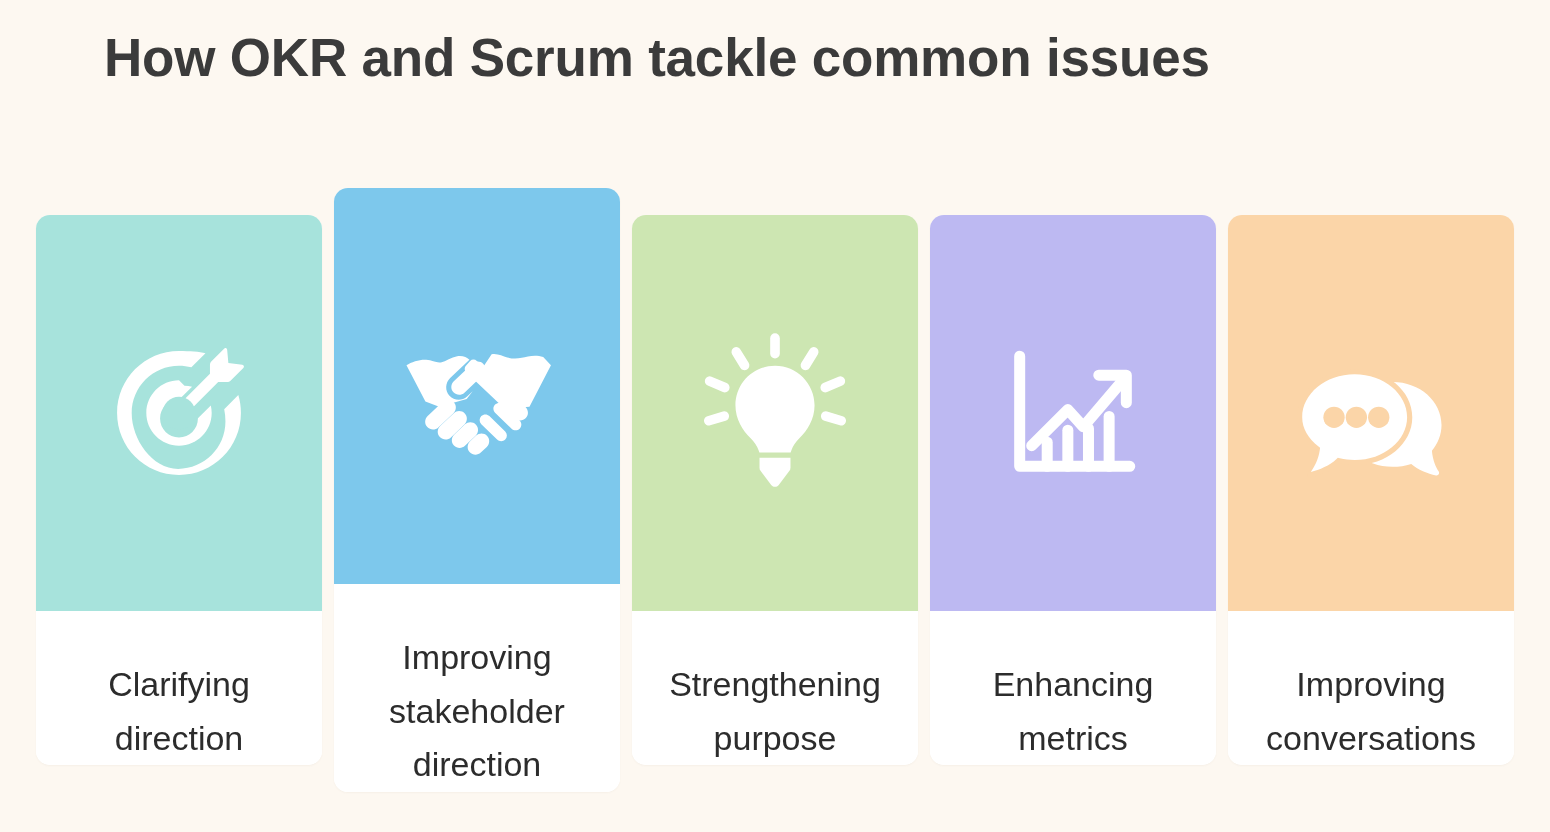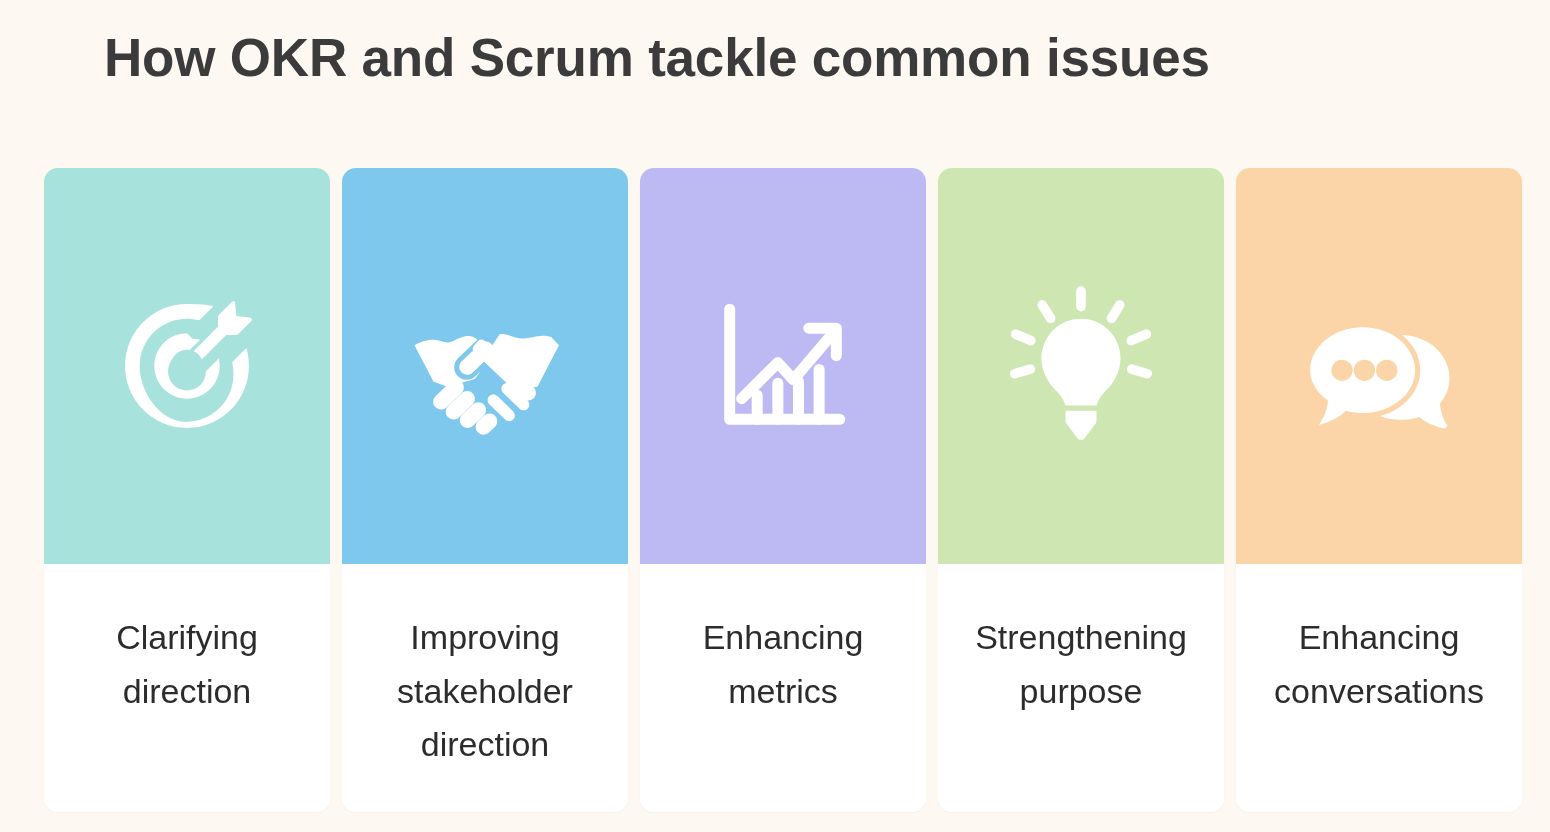--- a/index.html
+++ b/index.html
@@ -29,27 +29,28 @@
     font-size: 53px;
     font-weight: bold;
     color: #3b3b3b;
     letter-spacing: -0.2px;
     white-space: nowrap;
     line-height: 1.15;
   }
 
   .cards {
     position: absolute;
-    left: 44px;
+    left: 36px;
     top: 168px;
     width: 1478px;
     height: 644px;
     display: flex;
     flex-direction: row;
     gap: 12px;
+    align-items: center;
   }
 
   .card {
     flex: 1 1 0;
     background: #ffffff;
     border-radius: 14px;
     display: flex;
     flex-direction: column;
     overflow: hidden;
     box-shadow: 0 1px 2px rgba(120, 100, 70, 0.05);
@@ -151,61 +152,61 @@
                      C73.5 76.1 71.4 76.1 70.1 74.8 L60.5 65.5 C59.2 64.2 59.2 62.1 60.5 60.8 Z"></path>
           </g>
         </svg>
       </div>
       <div class="card-label-area">
         <div class="card-label">Improving stakeholder direction</div>
       </div>
     </div>
 
     <div class="card">
+      <div class="card-icon-area" style="background: rgb(205, 230, 178);">
+        <svg viewBox="0 0 100 100">
+          <g fill="#ffffff">
+            <path d="M50 22.5 C37.3 22.5 27 32.8 27 45.5 C27 53.6 31.2 60.1 35.7 64.6 C38.0 66.9 39.6 69.2 40.4 71.5
+                     L40.9 73.0 L59.1 73.0 L59.6 71.5 C60.4 69.2 62.0 66.9 64.3 64.6 C68.8 60.1 73 53.6 73 45.5
+                     C73 32.8 62.7 22.5 50 22.5 Z"></path>
+            <path d="M41.0 76.0 L59.0 76.0 L59.0 81.8 C59.0 82.4 58.8 83.0 58.5 83.5 L52.2 91.8
+                     C51.0 93.3 49.0 93.3 47.8 91.8 L41.5 83.5 C41.2 83.0 41.0 82.4 41.0 81.8 Z"></path>
+          </g>
+          <g stroke="#ffffff" stroke-width="5.6" stroke-linecap="round">
+            <line x1="50" y1="6.5" x2="50" y2="15.5"></line>
+            <line x1="27.5" y1="14.5" x2="32.3" y2="22.3"></line>
+            <line x1="72.5" y1="14.5" x2="67.7" y2="22.3"></line>
+            <line x1="12.0" y1="31.5" x2="20.8" y2="35.2"></line>
+            <line x1="88.0" y1="31.5" x2="79.2" y2="35.2"></line>
+            <line x1="11.5" y1="54.5" x2="20.5" y2="51.8"></line>
+            <line x1="88.5" y1="54.5" x2="79.5" y2="51.8"></line>
+          </g>
+        </svg>
+      </div>
+      <div class="card-label-area">
+        <div class="card-label">Strengthening purpose</div>
+      </div>
+    </div>
+
+    <div class="card">
       <div class="card-icon-area" style="background: rgb(189, 185, 242);">
         <svg viewBox="0 0 100 100">
           <g stroke="#ffffff" stroke-width="6.4" stroke-linecap="round" stroke-linejoin="round" fill="none">
             <polyline points="19,17 19,81 83,81"></polyline>
             <polyline points="26,69 47,48 56,58 79,31"></polyline>
             <polyline points="65,28 81,28 81,44"></polyline>
             <line x1="35" y1="81" x2="35" y2="67"></line>
             <line x1="47" y1="81" x2="47" y2="60"></line>
             <line x1="59" y1="81" x2="59" y2="59"></line>
             <line x1="71" y1="81" x2="71" y2="52"></line>
           </g>
         </svg>
       </div>
       <div class="card-label-area">
         <div class="card-label">Enhancing metrics</div>
-      </div>
-    </div>
-
-    <div class="card">
-      <div class="card-icon-area" style="background: rgb(205, 230, 178);">
-        <svg viewBox="0 0 100 100">
-          <g fill="#ffffff">
-            <path d="M50 22.5 C37.3 22.5 27 32.8 27 45.5 C27 53.6 31.2 60.1 35.7 64.6 C38.0 66.9 39.6 69.2 40.4 71.5
-                     L40.9 73.0 L59.1 73.0 L59.6 71.5 C60.4 69.2 62.0 66.9 64.3 64.6 C68.8 60.1 73 53.6 73 45.5
-                     C73 32.8 62.7 22.5 50 22.5 Z"></path>
-            <path d="M41.0 76.0 L59.0 76.0 L59.0 81.8 C59.0 82.4 58.8 83.0 58.5 83.5 L52.2 91.8
-                     C51.0 93.3 49.0 93.3 47.8 91.8 L41.5 83.5 C41.2 83.0 41.0 82.4 41.0 81.8 Z"></path>
-          </g>
-          <g stroke="#ffffff" stroke-width="5.6" stroke-linecap="round">
-            <line x1="50" y1="6.5" x2="50" y2="15.5"></line>
-            <line x1="27.5" y1="14.5" x2="32.3" y2="22.3"></line>
-            <line x1="72.5" y1="14.5" x2="67.7" y2="22.3"></line>
-            <line x1="12.0" y1="31.5" x2="20.8" y2="35.2"></line>
-            <line x1="88.0" y1="31.5" x2="79.2" y2="35.2"></line>
-            <line x1="11.5" y1="54.5" x2="20.5" y2="51.8"></line>
-            <line x1="88.5" y1="54.5" x2="79.5" y2="51.8"></line>
-          </g>
-        </svg>
-      </div>
-      <div class="card-label-area">
-        <div class="card-label">Strengthening purpose</div>
       </div>
     </div>
 
     <div class="card">
       <div class="card-icon-area" style="background: rgb(251, 213, 168);">
         <svg viewBox="0 0 100 100">
 
           <path d="M62.5 32 C78.5 32 91 43.2 91 57 C91 62.6 88.9 67.8 85.4 71.9
                    C85.9 77.5 87.8 81.6 89.3 83.9 C90.1 85.1 89.2 86.6 87.8 86.3
                    C83.0 85.3 77.2 82.9 73.4 79.6 C69.9 80.7 66.3 81.3 62.5 81.3
@@ -220,18 +221,18 @@
                    C26.2 80.4 20.0 83.1 15.0 84.3 C17.0 81.3 19.5 76.9 20.2 71.6
                    L20.4 70.2 L19.3 69.3 C13.5 64.7 10 58.9 10 52.4 C10 39.0 23.4 27.5 40.5 27.5 Z" fill="#ffffff"></path>
           <g fill="#fbd5a8">
             <circle cx="28.5" cy="52.5" r="6.2"></circle>
             <circle cx="41.5" cy="52.5" r="6.2"></circle>
             <circle cx="54.5" cy="52.5" r="6.2"></circle>
           </g>
         </svg>
       </div>
       <div class="card-label-area">
-        <div class="card-label">Enhancing conversations</div>
+        <div class="card-label">Improving conversations</div>
       </div>
     </div>
 
   </div>
 </div>
 
 </body></html>

